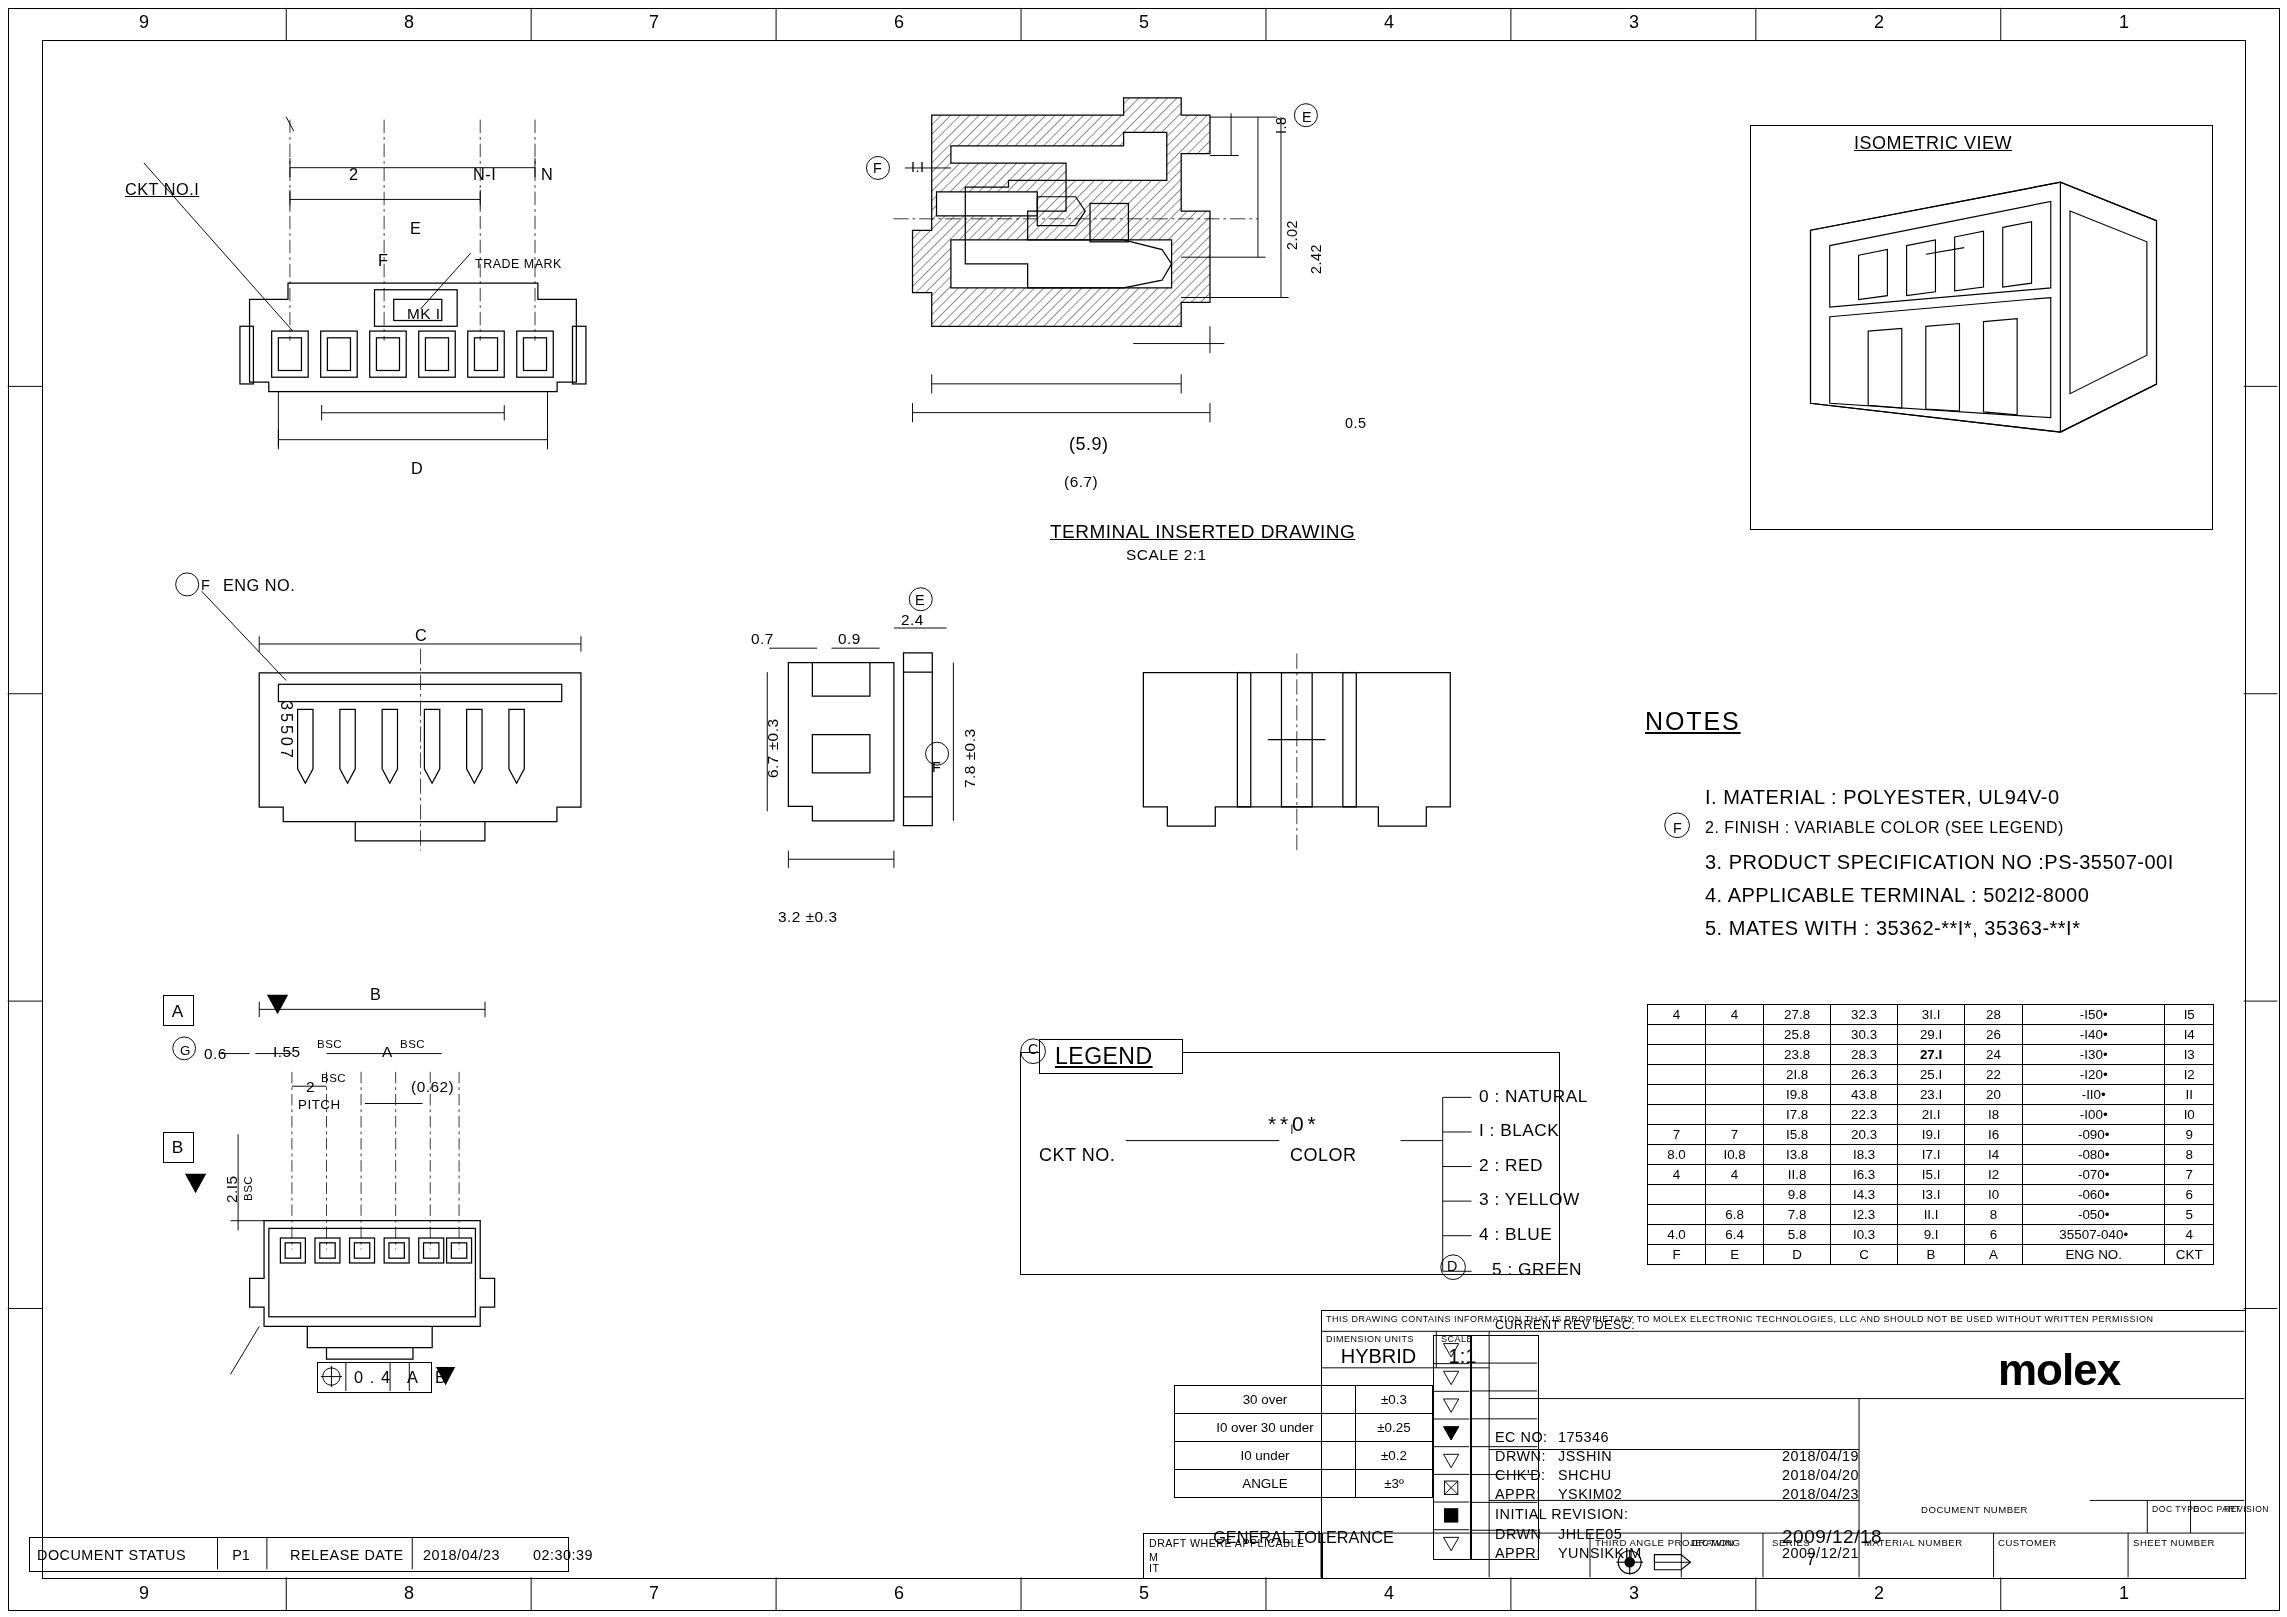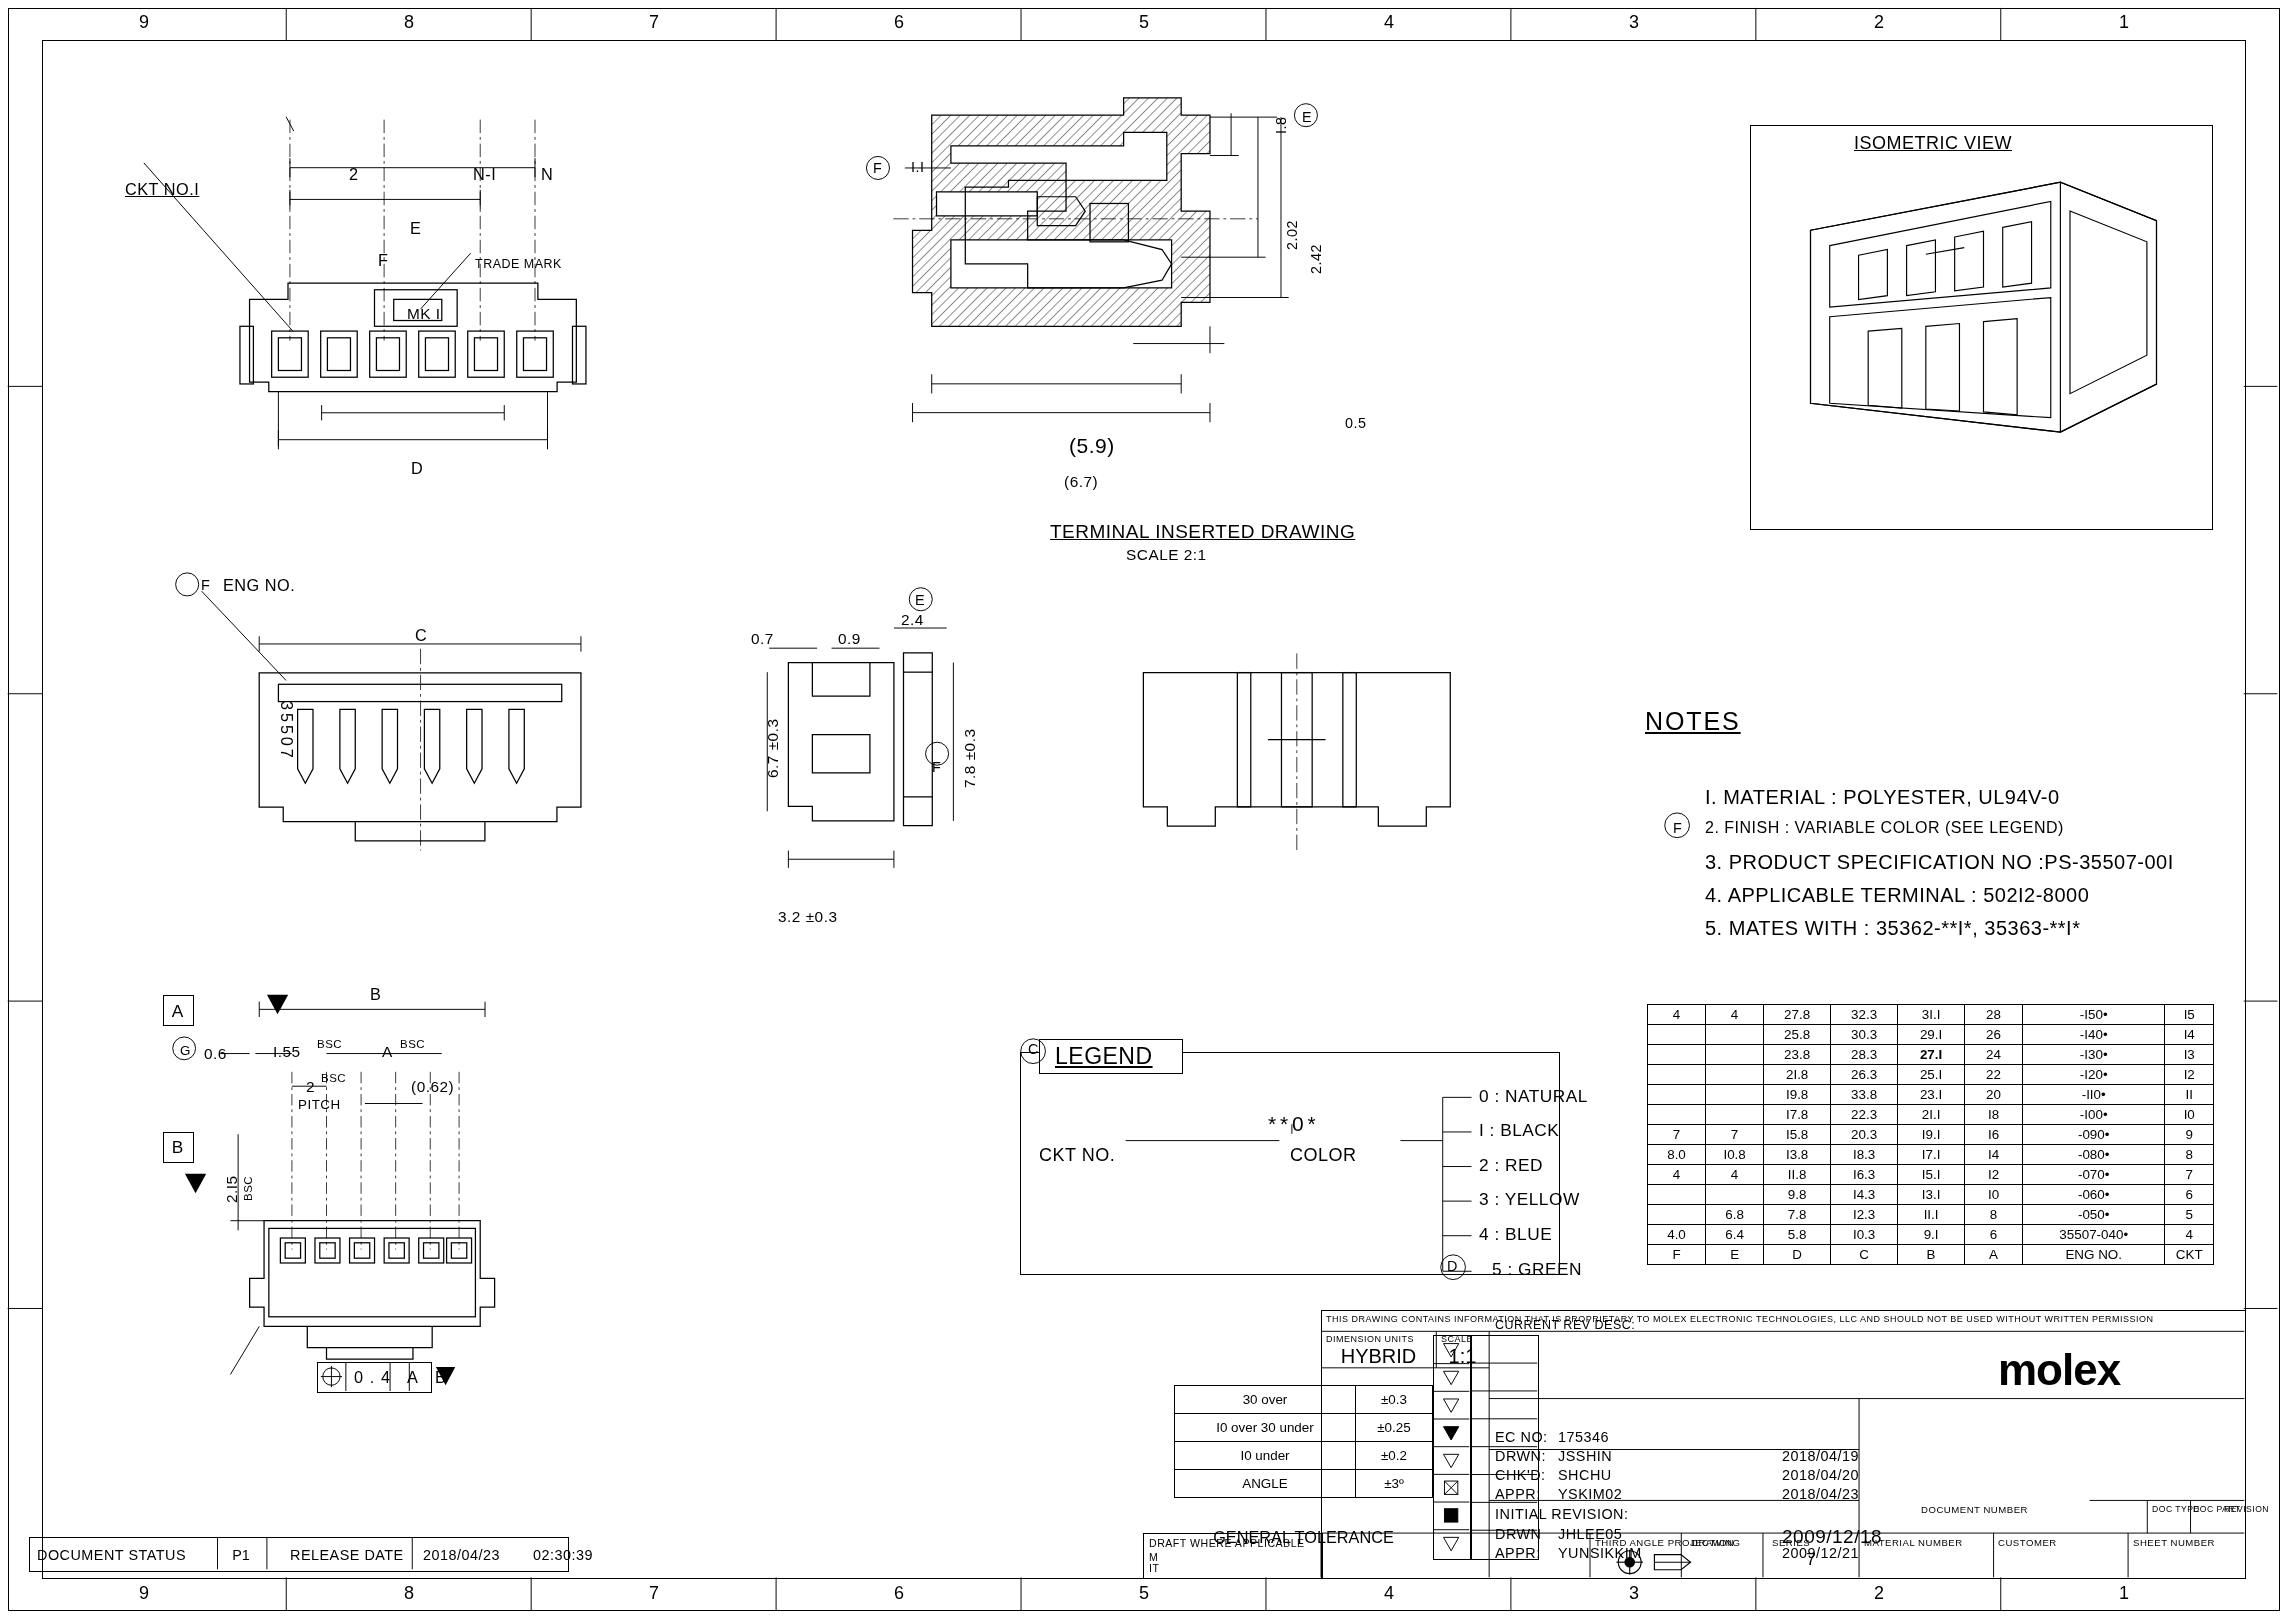--- a/index.html
+++ b/index.html
@@ -185,21 +185,21 @@
     <circle cx="-16" cy="75" r="12" stroke="#000" fill="none"></circle>
     <circle cx="430" cy="20" r="12" stroke="#000" fill="none"></circle>
   </svg>
   <div class="txt" style="left:873px;top:160px;font-size:14.4px;">F</div>
   <div class="txt" style="left:911px;top:159px;font-size:14.4px;">I.I</div>
   <div class="txt" style="left:1302px;top:109px;font-size:14.4px;">E</div>
   <div class="txt" style="left:1273px;top:134px;font-size:14.4px;transform:rotate(-90deg);transform-origin:left top;">I.8</div>
   <div class="txt" style="left:1284px;top:250px;font-size:14.4px;transform:rotate(-90deg);transform-origin:left top;">2.02</div>
   <div class="txt" style="left:1308px;top:274px;font-size:14.4px;transform:rotate(-90deg);transform-origin:left top;">2.42</div>
   <div class="txt" style="left:1345px;top:415px;font-size:14.4px;">0.5</div>
-  <div class="txt" style="left:1069px;top:434px;font-size:21px;">(5.9)</div>
+  <div class="txt" style="left:1069px;top:434px;font-size:18px;">(5.9)</div>
   <div class="txt" style="left:1064px;top:473px;font-size:15.4px;">(6.7)</div>
   <div class="txt u" style="left:1050px;top:521px;font-size:19px;">TERMINAL INSERTED DRAWING</div>
   <div class="txt" style="left:1126px;top:546px;font-size:15.4px;">SCALE 2:1</div>
 
   <div class="thin" style="left:1750px;top:125px;width:461px;height:403px;"></div>
   <div style="position:absolute;left:1830px;top:133px;width:298px;height:19px;background:#fff;"></div>
   <div class="txt u" style="left:1854px;top:133px;font-size:18px;">ISOMETRIC VIEW</div>
   <svg width="423" height="346" style="left:1772px;top:163px;" viewBox="0 0 440 360">
     <g stroke="#000" fill="none" stroke-width="1.2">
       <path d="M40 70 L300 20 L400 60 L400 230 L300 280 L40 250 Z"></path>
@@ -465,21 +465,21 @@
           <td style="width: 67px;">26.3</td>
           <td style="width: 67px;">25.I</td>
           <td style="width: 58px;">22</td>
           <td style="width: 144px;">-I20•</td>
           <td style="width: 48px;">I2</td>
         </tr>
         <tr>
           <td style="width: 58px;"></td>
           <td style="width: 58px;"></td>
           <td style="width: 67px;">I9.8</td>
-          <td style="width: 67px;">33.8</td>
+          <td style="width: 67px;">43.8</td>
           <td style="width: 67px;">23.I</td>
           <td style="width: 58px;">20</td>
           <td style="width: 144px;">-II0•</td>
           <td style="width: 48px;">II</td>
         </tr>
         <tr>
           <td style="width: 58px;"></td>
           <td style="width: 58px;"></td>
           <td style="width: 67px;">I7.8</td>
           <td style="width: 67px;">22.3</td>

